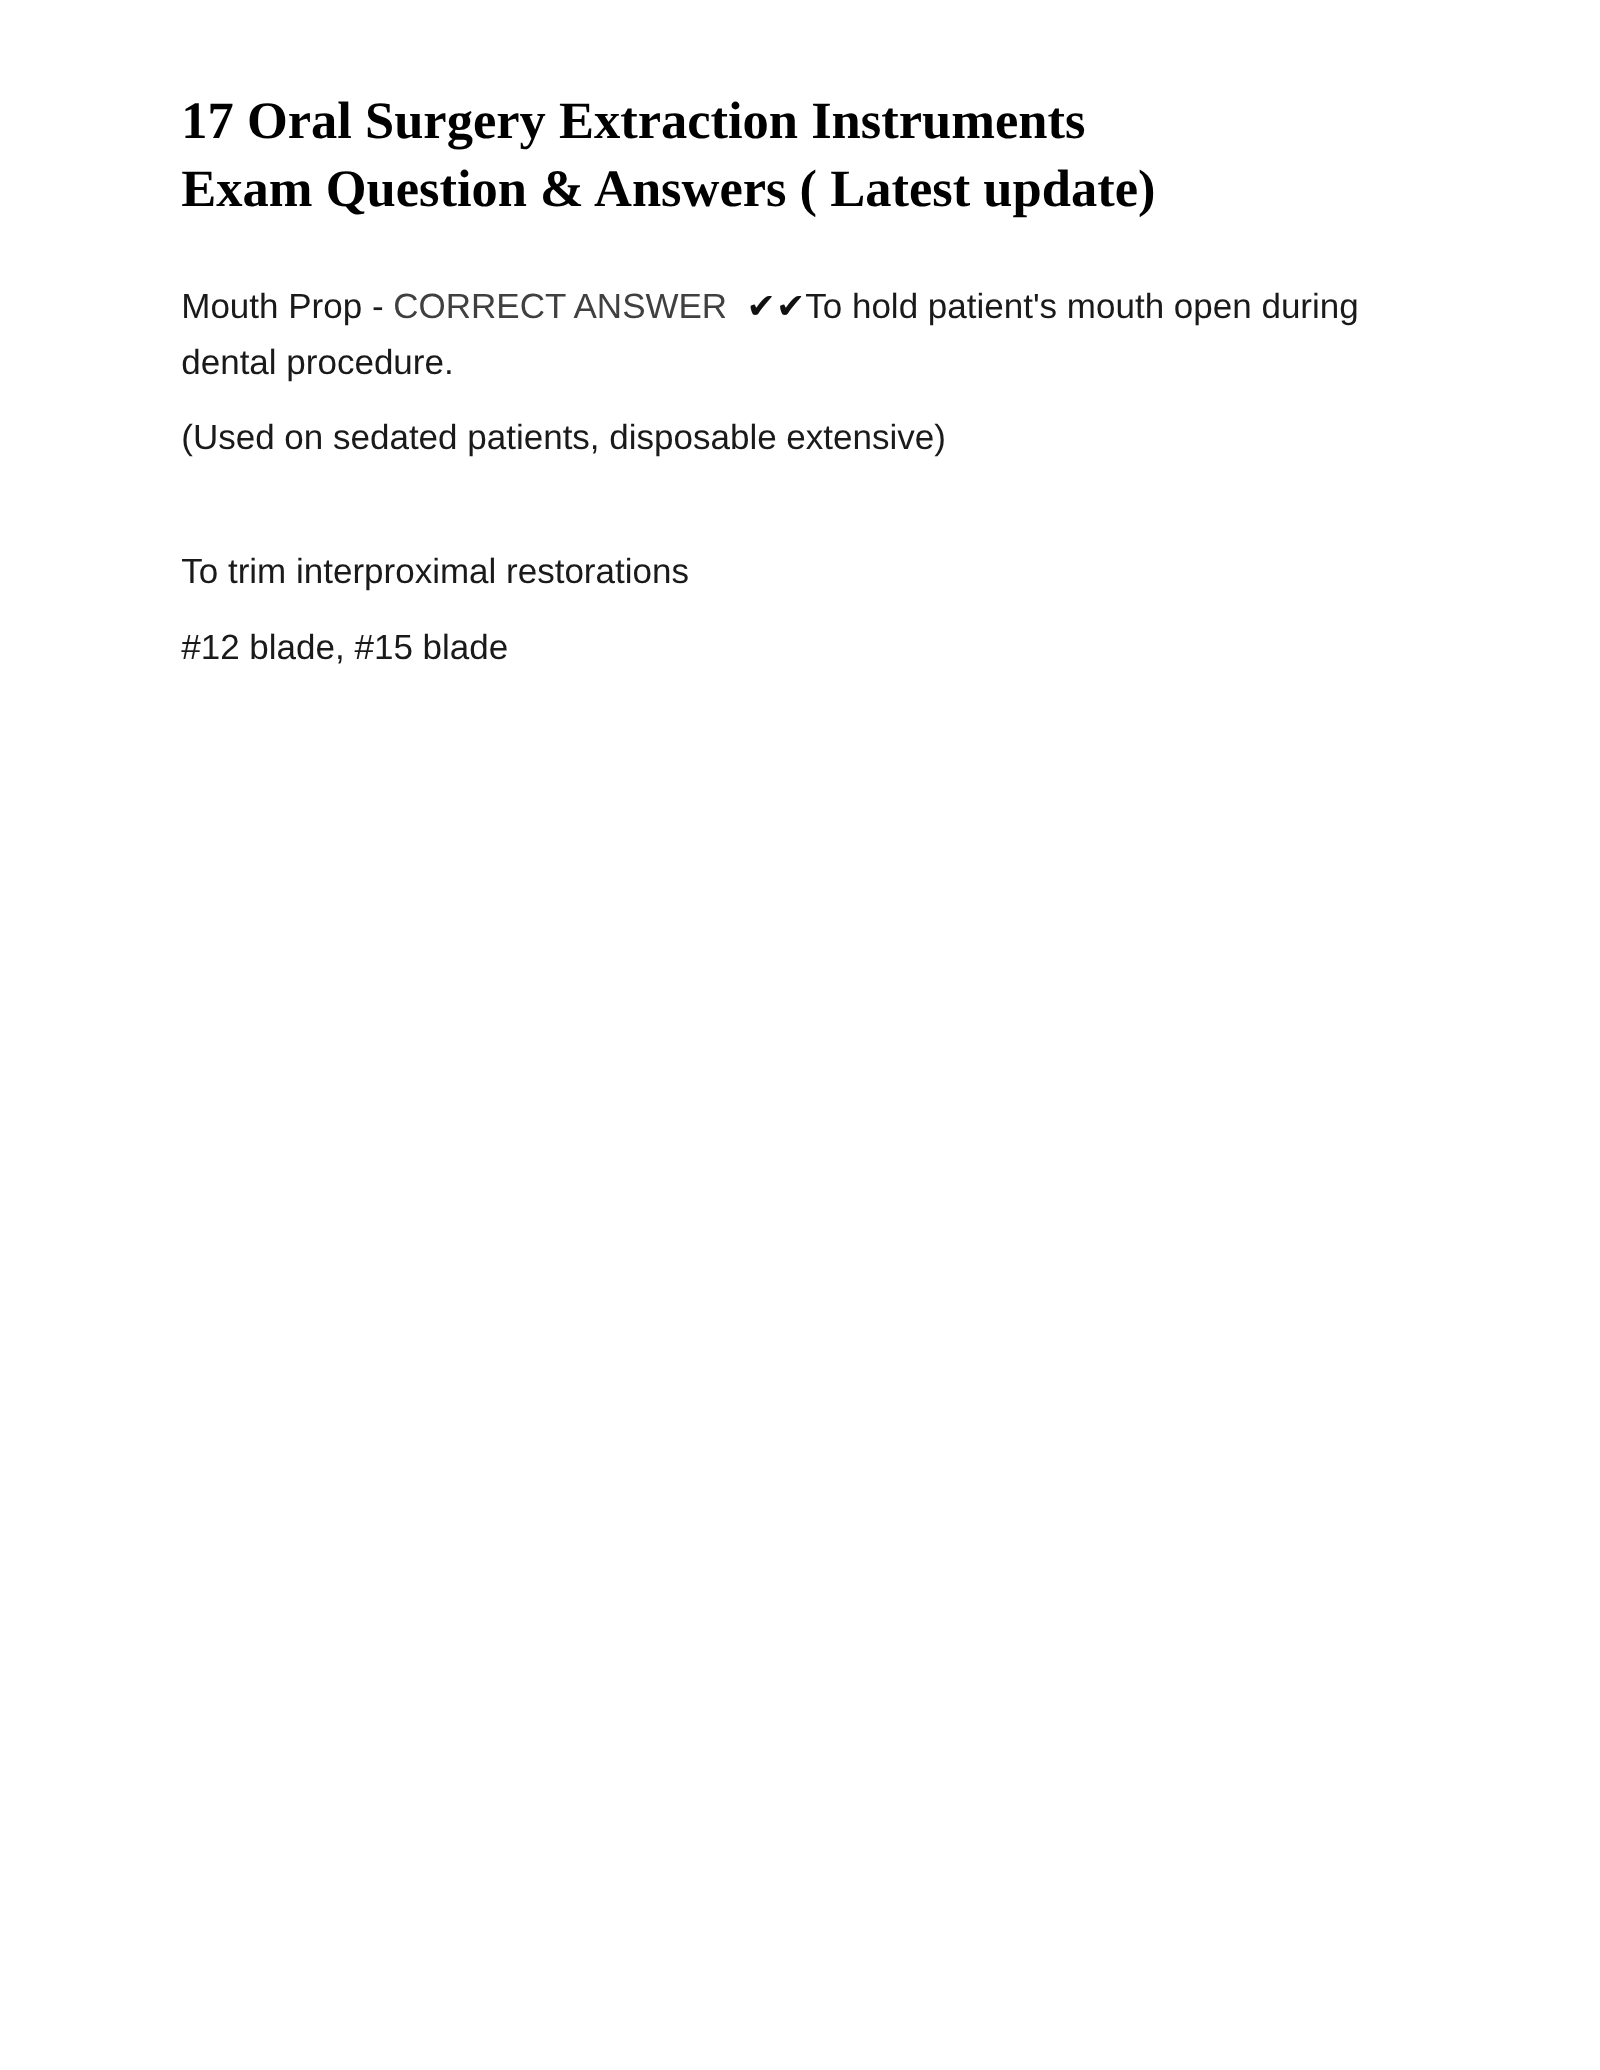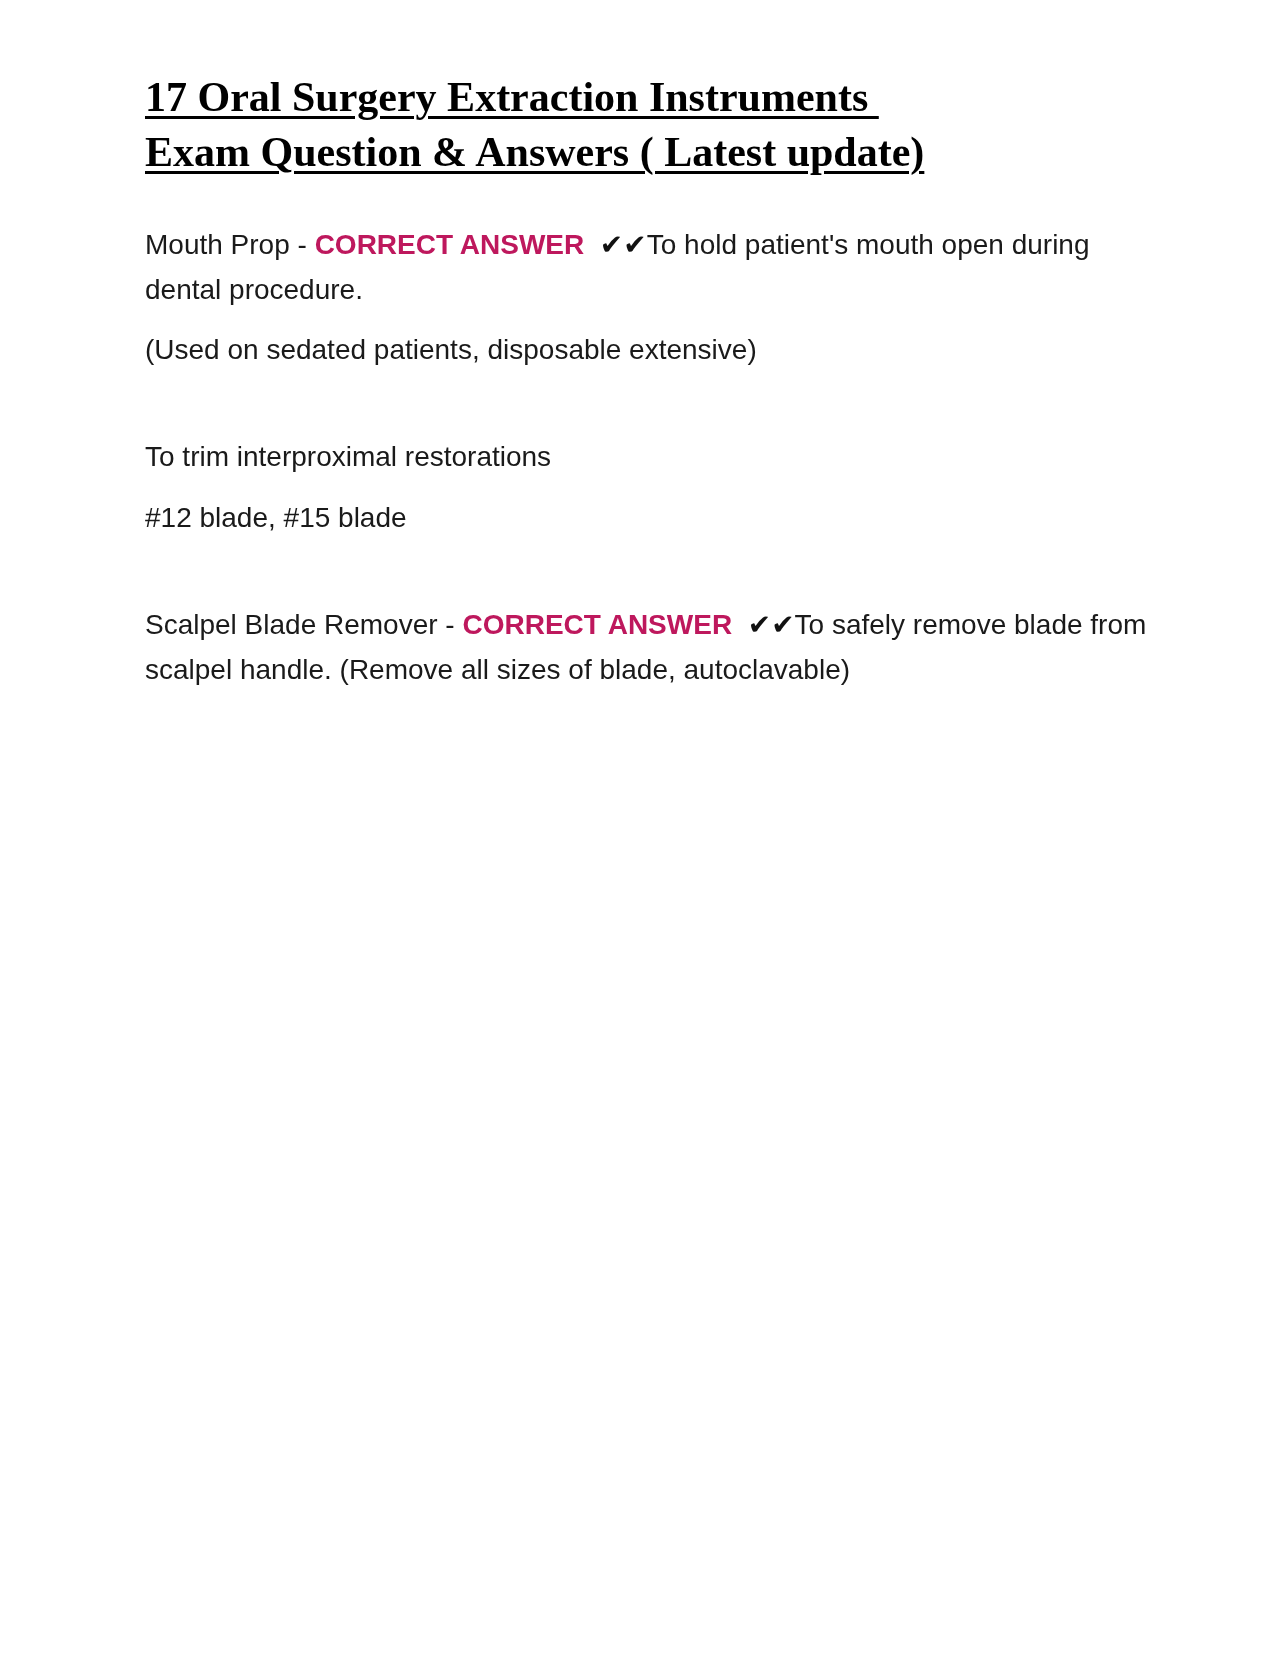--- a/index.html
+++ b/index.html
@@ -18,38 +18,37 @@
   .title {
     font-family: "Liberation Serif", "DejaVu Serif", serif;
     font-weight: bold;
     font-size: 42px;
     line-height: 1.32;
     color: #000000;
     margin-bottom: 42px;
   }
   .title-line {
     display: block;
-    text-decoration: underline;
     text-decoration-thickness: 3px;
     text-underline-offset: 5px;
     white-space: pre-wrap;
   }
   .entry {
     margin-bottom: 62px;
   }
   .para {
     font-size: 28px;
     line-height: 1.6;
     white-space: pre-wrap;
     margin-bottom: 16px;
     color: #1a1a1a;
   }
   .answer-label {
-    color: #be185d;
-    font-weight: bold;
+    color: #404040;
+    font-weight: normal;
   }
   .checks {
     color: #111111;
   }
 </style>
 </head>
 <body>
 
 <div class="page">
 
@@ -65,17 +64,14 @@
 
   <section class="entry">
   </section>
 
   <section class="entry">
     <p class="para">To trim interproximal restorations</p>
     <p class="para">#12 blade, #15 blade</p>
   </section>
 
 
-  <section class="entry">
-    <p class="para"><span>Scalpel Blade Remover - </span><span class="answer-label">CORRECT ANSWER</span><span class="checks">  ✔✔</span><span>To safely remove blade from scalpel handle. (Remove all sizes of blade, autoclavable)</span></p>
-  </section>
 
 </div>
 
 </body></html>

